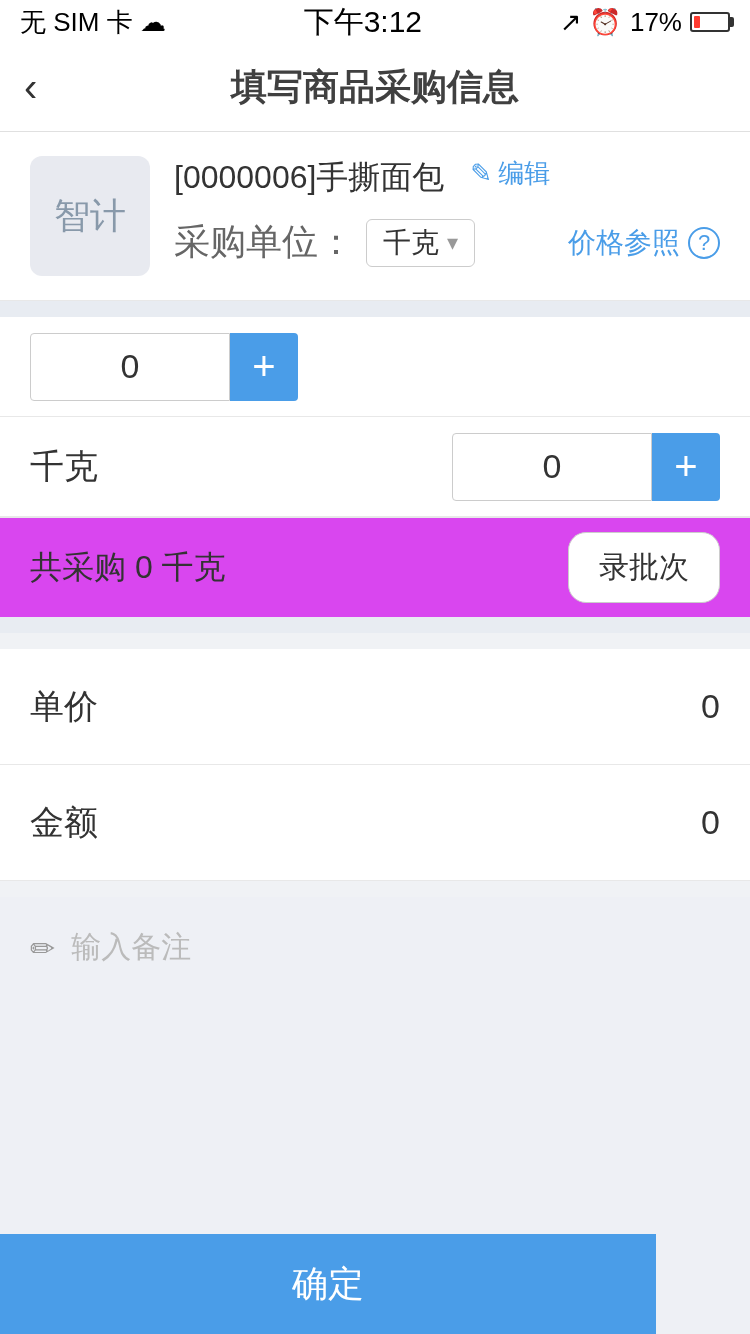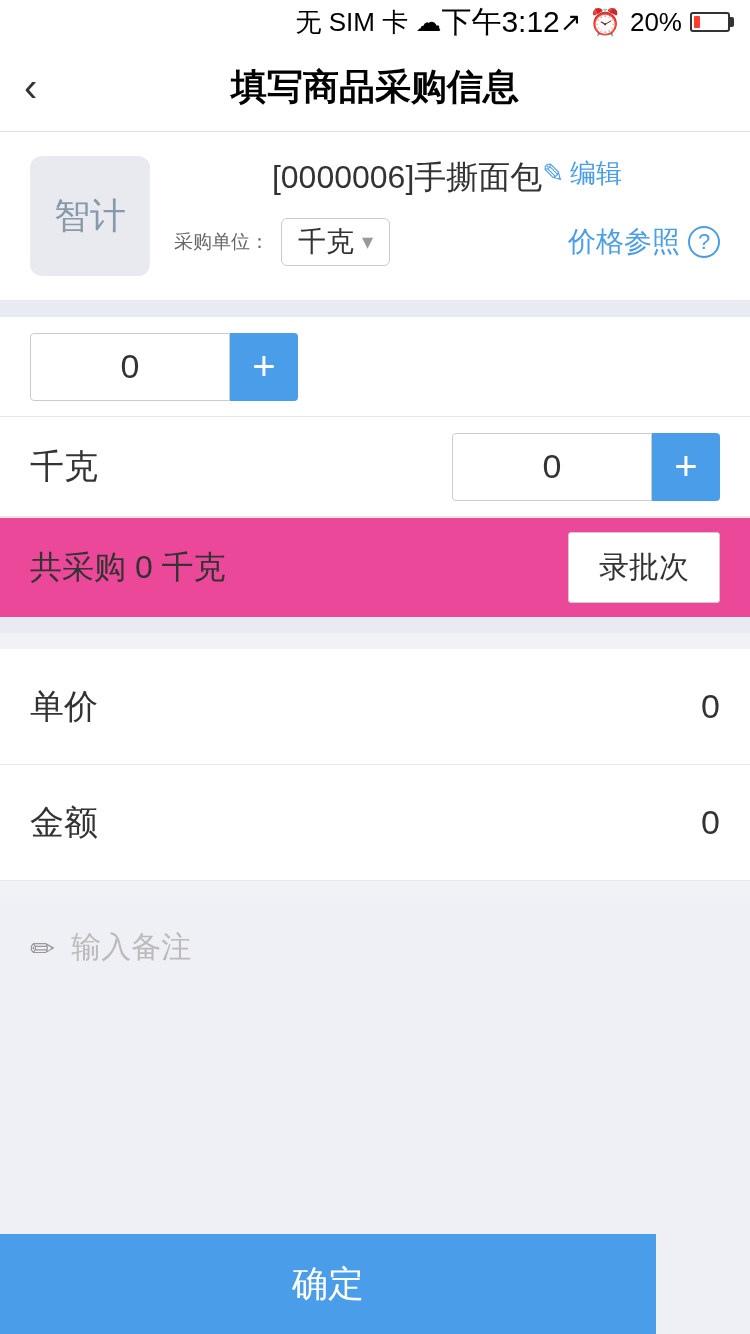--- a/index.html
+++ b/index.html
@@ -12,21 +12,21 @@
       color: #333;
       font-size: 32px;
     }
 
     
     .status-bar {
       height: 44px;
       background: #fff;
       display: flex;
       align-items: center;
-      justify-content: flex-end;
+      justify-content: space-between;
       padding: 0 20px;
       font-size: 26px;
       color: #000;
     }
     .status-left { display: flex; align-items: center; gap: 10px; }
     .status-center { font-size: 30px; font-weight: 500; }
     .status-right { display: flex; align-items: center; gap: 8px; font-size: 26px; }
     .battery-icon {
       display: inline-flex; align-items: center;
       border: 2px solid #333; border-radius: 3px;
@@ -51,21 +51,21 @@
     .nav-back {
       position: absolute;
       left: 24px;
       font-size: 40px;
       color: #333;
       cursor: pointer;
     }
     .nav-title {
       font-size: 36px;
       font-weight: 600;
-      color: #000000;
+      color: #404040;
     }
 
     
     .product-card {
       background: #fff;
       margin-top: 0;
       padding: 24px 30px;
       display: flex;
       align-items: flex-start;
       gap: 24px;
@@ -83,39 +83,40 @@
     }
     .product-logo {
       font-size: 36px;
       color: #8899aa;
       text-align: center;
       line-height: 1.2;
     }
     .product-info { flex: 1; }
     .product-header {
       display: flex;
-      justify-content: center;
+      justify-content: flex-start;
       align-items: flex-start;
       margin-bottom: 18px;
+      gap: 26px;
     }
     .product-name { font-size: 32px; color: #333; font-weight: 500; }
     .edit-btn {
       font-size: 26px;
       color: #4a9de8;
       display: flex;
       align-items: center;
       gap: 6px;
       cursor: pointer;
     }
     .product-unit-row {
       display: flex;
       align-items: center;
       justify-content: space-between;
     }
-    .unit-label { font-size: 19px; color: #666; }
+    .unit-label { font-size: 36px; color: #666; }
     .unit-select {
       border: 1px solid #ccc;
       border-radius: 6px;
       padding: 4px 16px;
       font-size: 28px;
       color: #333;
       background: #fff;
       display: flex;
       align-items: center;
       gap: 8px;
@@ -194,36 +195,36 @@
       border-radius: 0 4px 4px 0;
       border: none;
     }
 
     
     .summary-row {
       display: flex;
       align-items: center;
       padding: 0 30px;
       height: 100px;
-      background: #ec4899;
+      background: #d946ef;
       border-top: 1px solid #e8e8e8;
       gap: 24px;
     }
     .summary-text {
       font-size: 32px;
       color: #333;
       flex: 1;
     }
     .record-btn {
       border: 1px solid #ccc;
       background: #fff;
       font-size: 30px;
       color: #333;
       padding: 14px 30px;
-      border-radius: 3px;
+      border-radius: 18px;
       cursor: pointer;
     }
 
     
     .price-section {
       background: #fff;
       margin-top: 16px;
     }
     .price-row {
       display: flex;
@@ -303,21 +304,21 @@
 <div class="page-wrapper">
 
   <div class="status-bar">
     <div class="status-left">
       <span>无 SIM 卡 ☁</span>
     </div>
     <div class="status-center">下午3:12</div>
     <div class="status-right">
       <span>↗</span>
       <span>⏰</span>
-      <span>20%</span>
+      <span>17%</span>
       <span class="battery-icon">
         <span class="battery-fill"></span>
         <span class="battery-tip"></span>
       </span>
     </div>
   </div>
 
   <div class="nav-bar">
     <span class="nav-back">‹</span>
     <span class="nav-title">填写商品采购信息</span>

